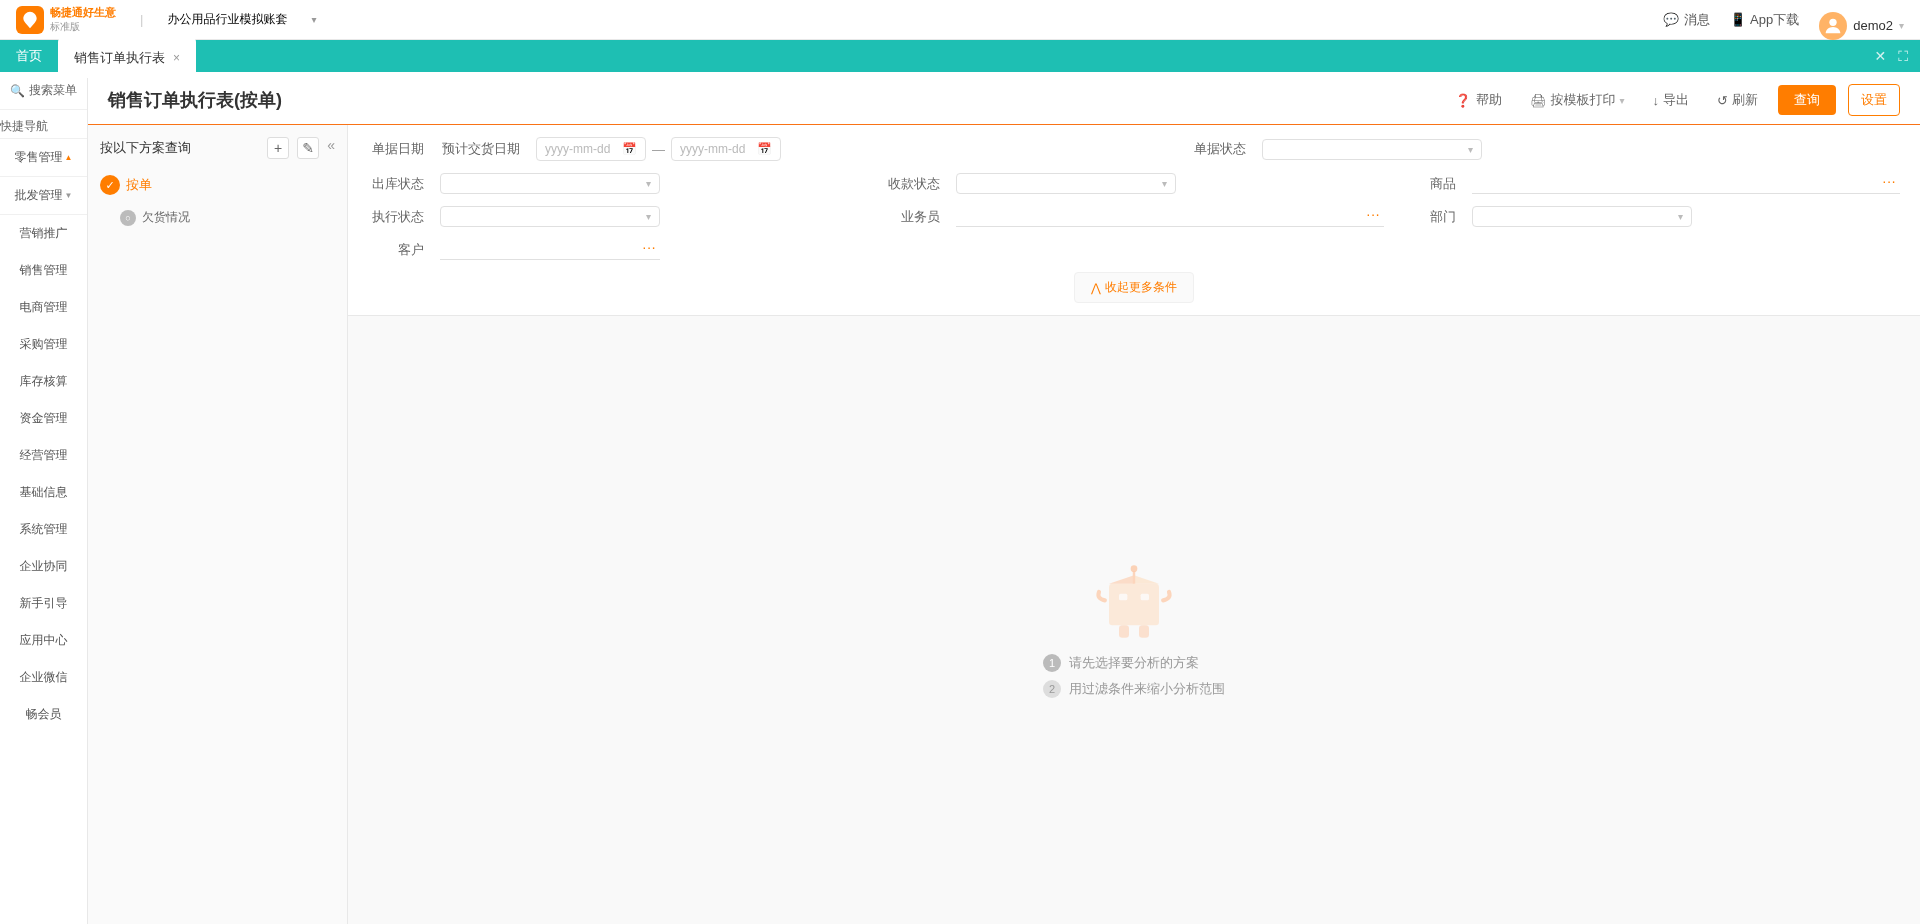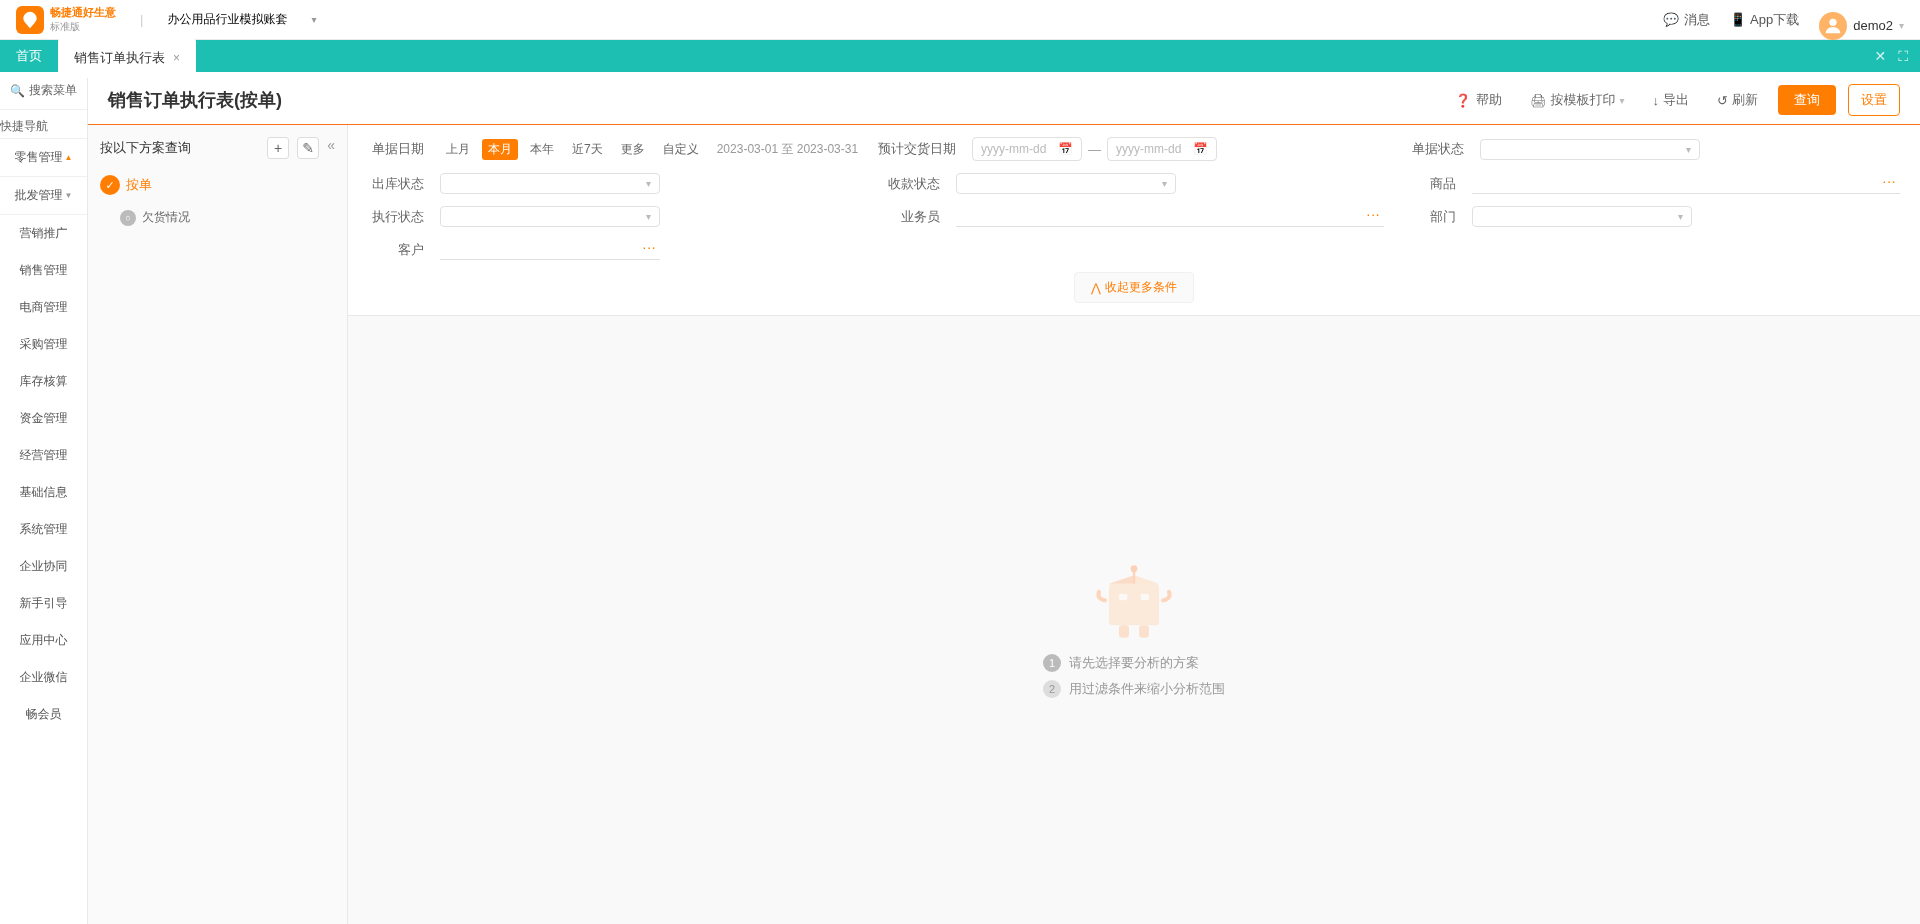--- a/index.html
+++ b/index.html
@@ -268,31 +268,20 @@
           <span>欠货情况</span>
         </div>
       </div>
 
       <div class="right-content">
 
         <div class="filter-panel">
 
           <div class="filter-row">
             <span class="filter-label">单据日期</span>
-            <div class="filter-control">
-              <div class="date-tabs">
-                <span class="date-tab">上月</span>
-                <span class="date-tab active">本月</span>
-                <span class="date-tab">本年</span>
-                <span class="date-tab">近7天</span>
-                <span class="date-tab">更多</span>
-                <span class="date-tab">自定义</span>
-              </div>
-              <span style="font-size:12px;color:#999;margin-left:6px;">2023-03-01 至 2023-03-31</span>
-            </div>
             <span class="filter-label" style="min-width:80px;">预计交货日期</span>
             <div class="filter-control">
               <div class="date-input">
                 <span style="color:#bbb;">yyyy-mm-dd</span>
                 <span style="color:#bbb;">📅</span>
               </div>
               <span class="date-separator">—</span>
               <div class="date-input">
                 <span style="color:#bbb;">yyyy-mm-dd</span>
                 <span style="color:#bbb;">📅</span>

